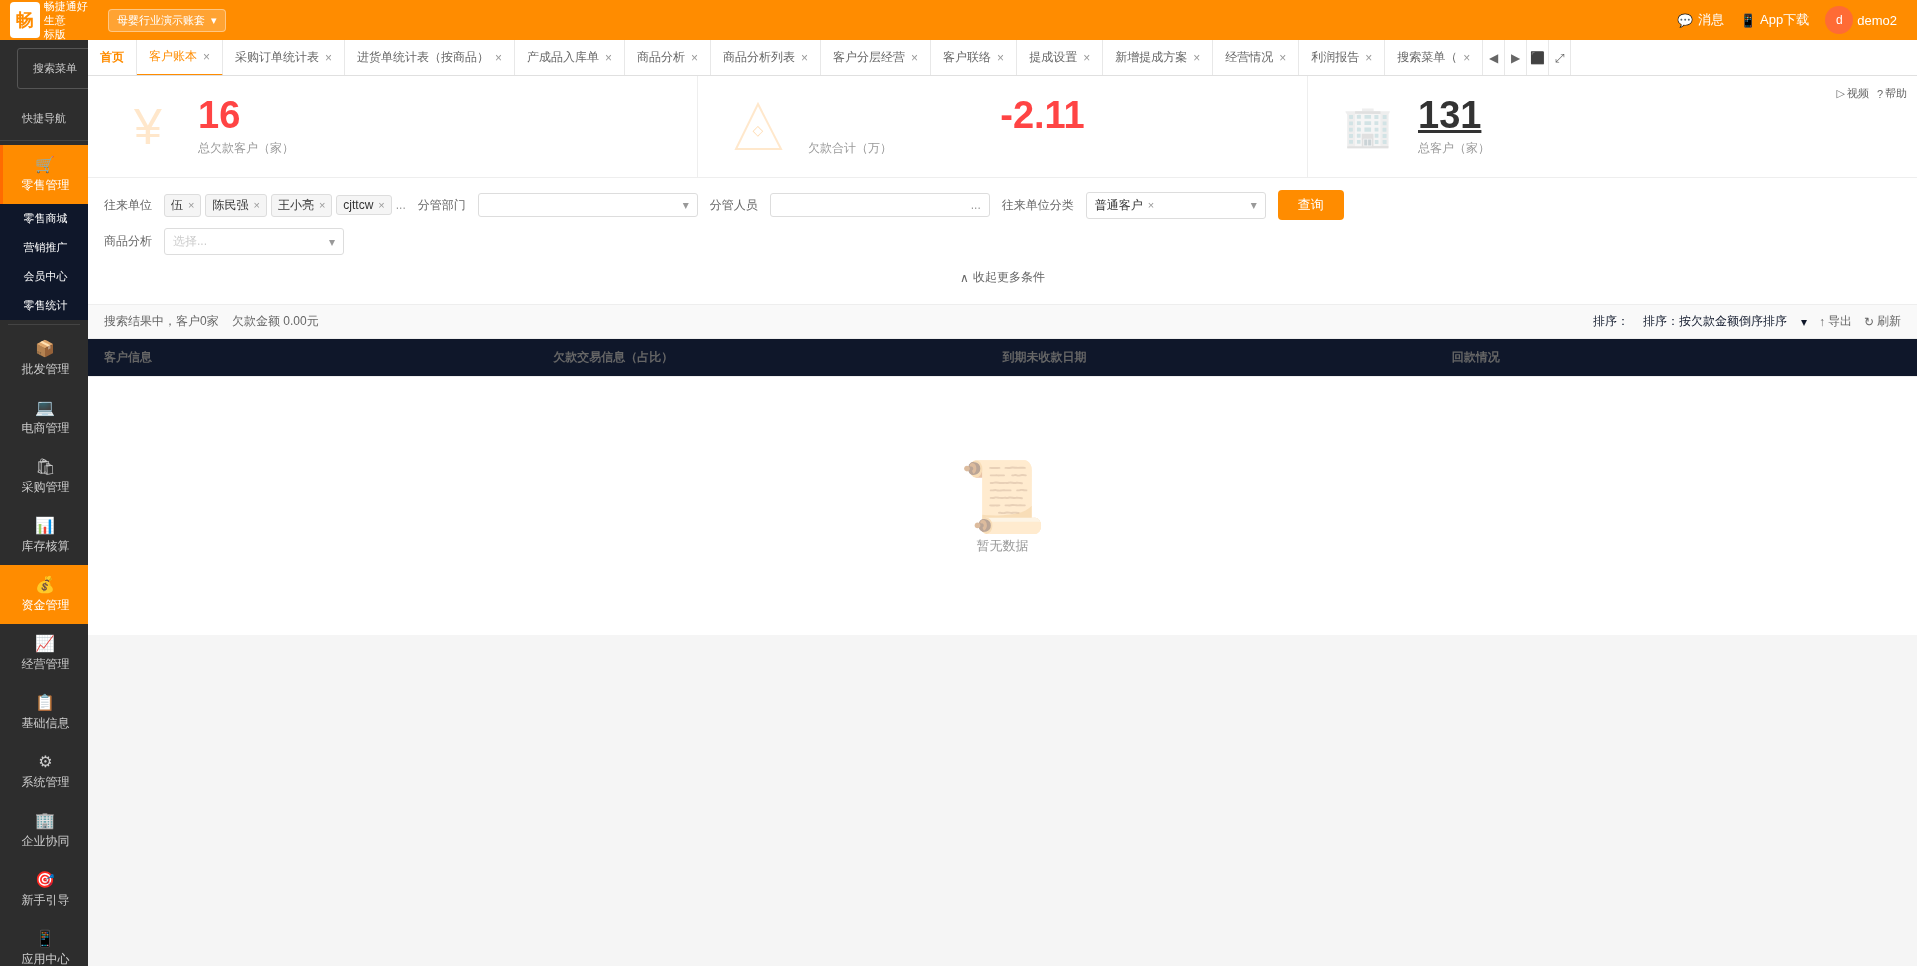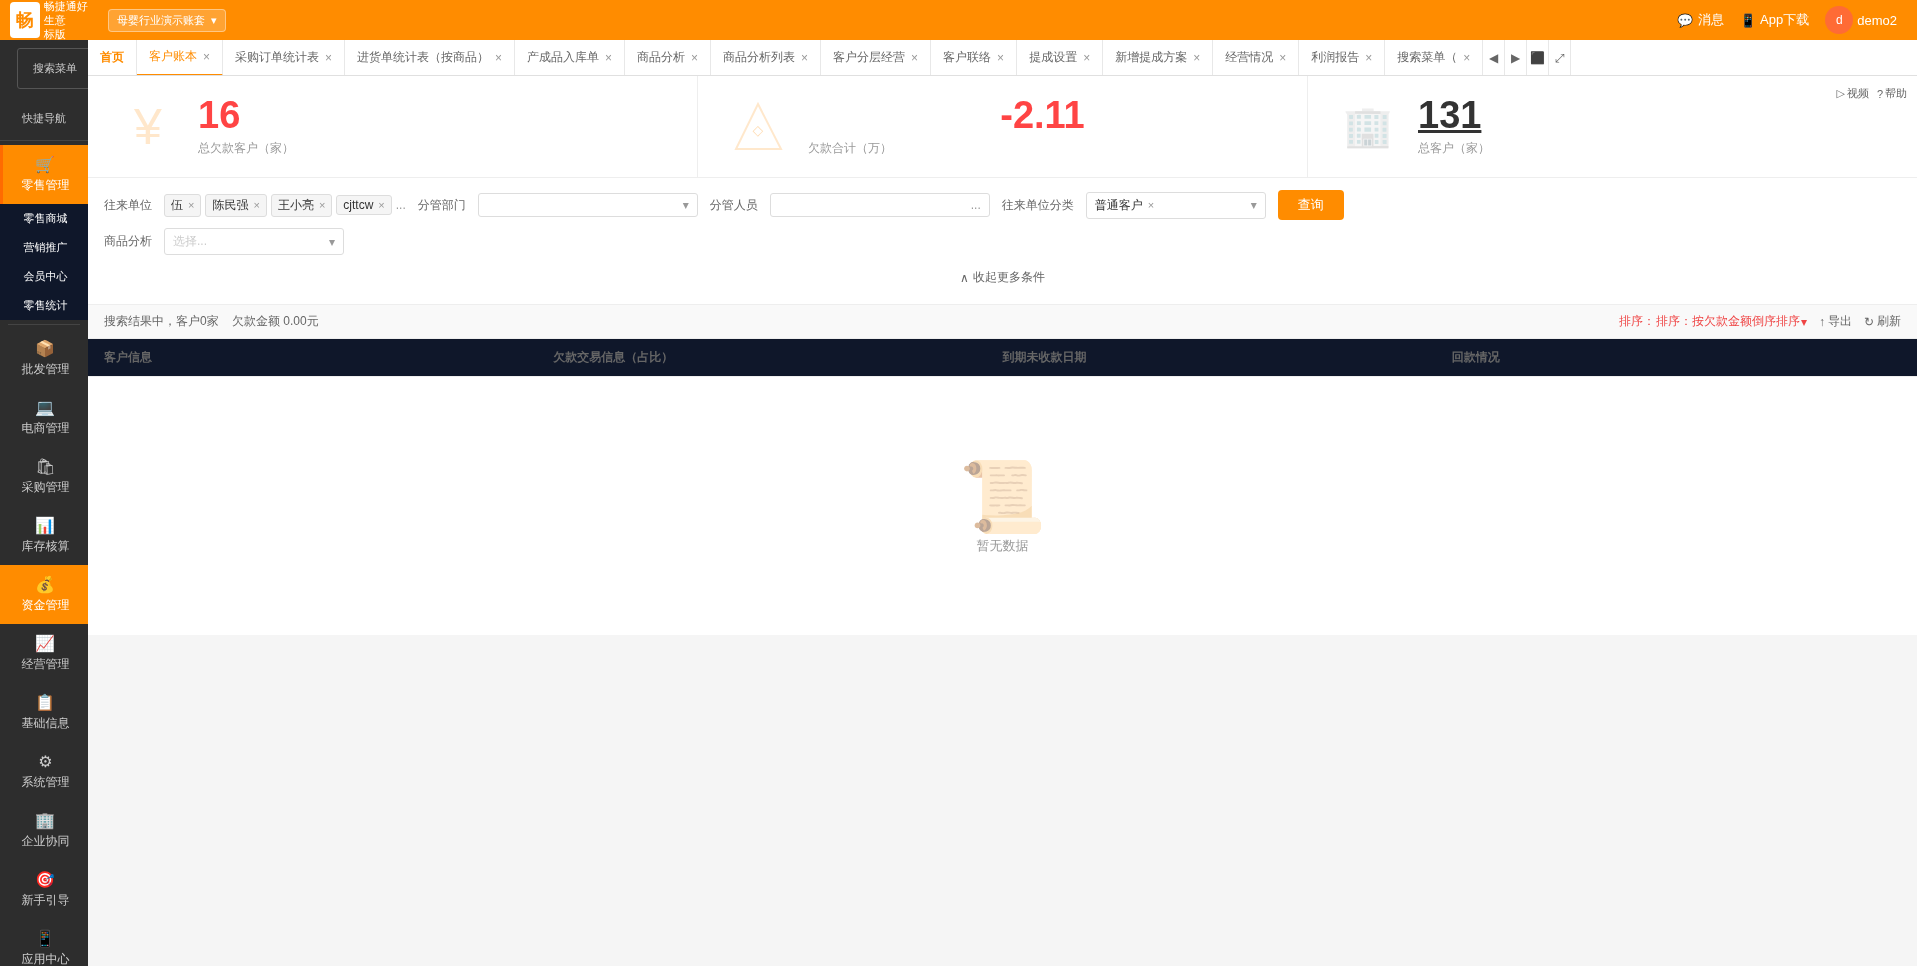--- a/index.html
+++ b/index.html
@@ -66,21 +66,21 @@
     .filter-select { display: flex; align-items: center; gap: 4px; border: 1px solid #ddd; border-radius: 3px; padding: 4px 8px; background: #fff; min-width: 200px; cursor: pointer; font-size: 12px; color: #333; }
     .filter-select .select-arrow { color: #999; margin-left: auto; }
     .filter-collapse { display: flex; align-items: center; gap: 4px; color: #666; font-size: 12px; cursor: pointer; padding: 6px 0; }
     .filter-collapse-row { display: flex; justify-content: center; }
     .query-btn { background: #ff8c00; color: #fff; border: none; border-radius: 4px; padding: 6px 20px; font-size: 13px; cursor: pointer; }
 
     
     .result-bar { display: flex; align-items: center; justify-content: space-between; padding: 8px 16px; background: #f9f9f9; border-bottom: 1px solid #eee; font-size: 12px; color: #666; }
     .result-actions { display: flex; align-items: center; gap: 12px; }
     .result-action-btn { display: flex; align-items: center; gap: 3px; color: #666; cursor: pointer; font-size: 12px; }
-    .sort-select { display: flex; align-items: center; gap: 1px; font-size: 12px; color: #ef4444; cursor: pointer; }
+    .sort-select { display: flex; align-items: center; gap: 14px; font-size: 12px; color: #0f172a; cursor: pointer; }
 
     
     .data-table { width: 100%; background: #fff; }
     .table-header { display: flex; padding: 10px 16px; border-bottom: 1px solid #eee; background: #0f172a; }
     .table-col { font-size: 12px; color: #666; font-weight: bold; }
     .col-customer { flex: 2; }
     .col-debt { flex: 2; }
     .col-repay { flex: 2; }
     .col-date { flex: 2; }
 

